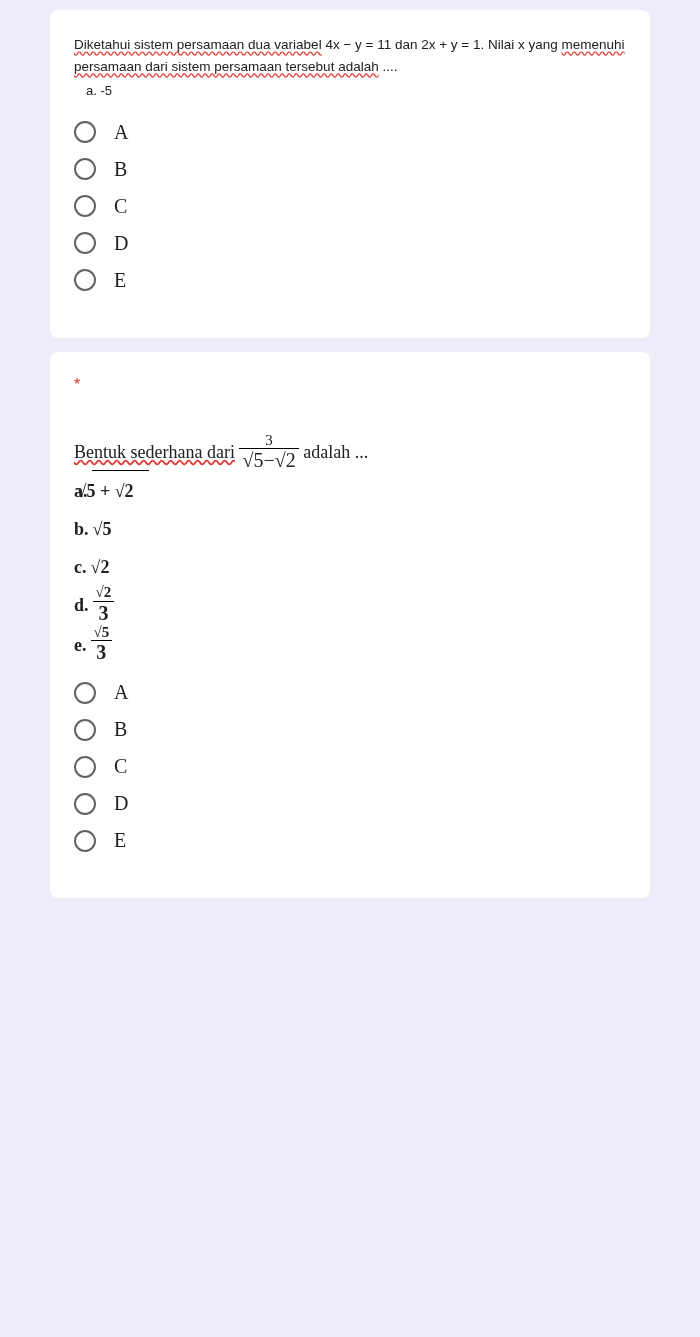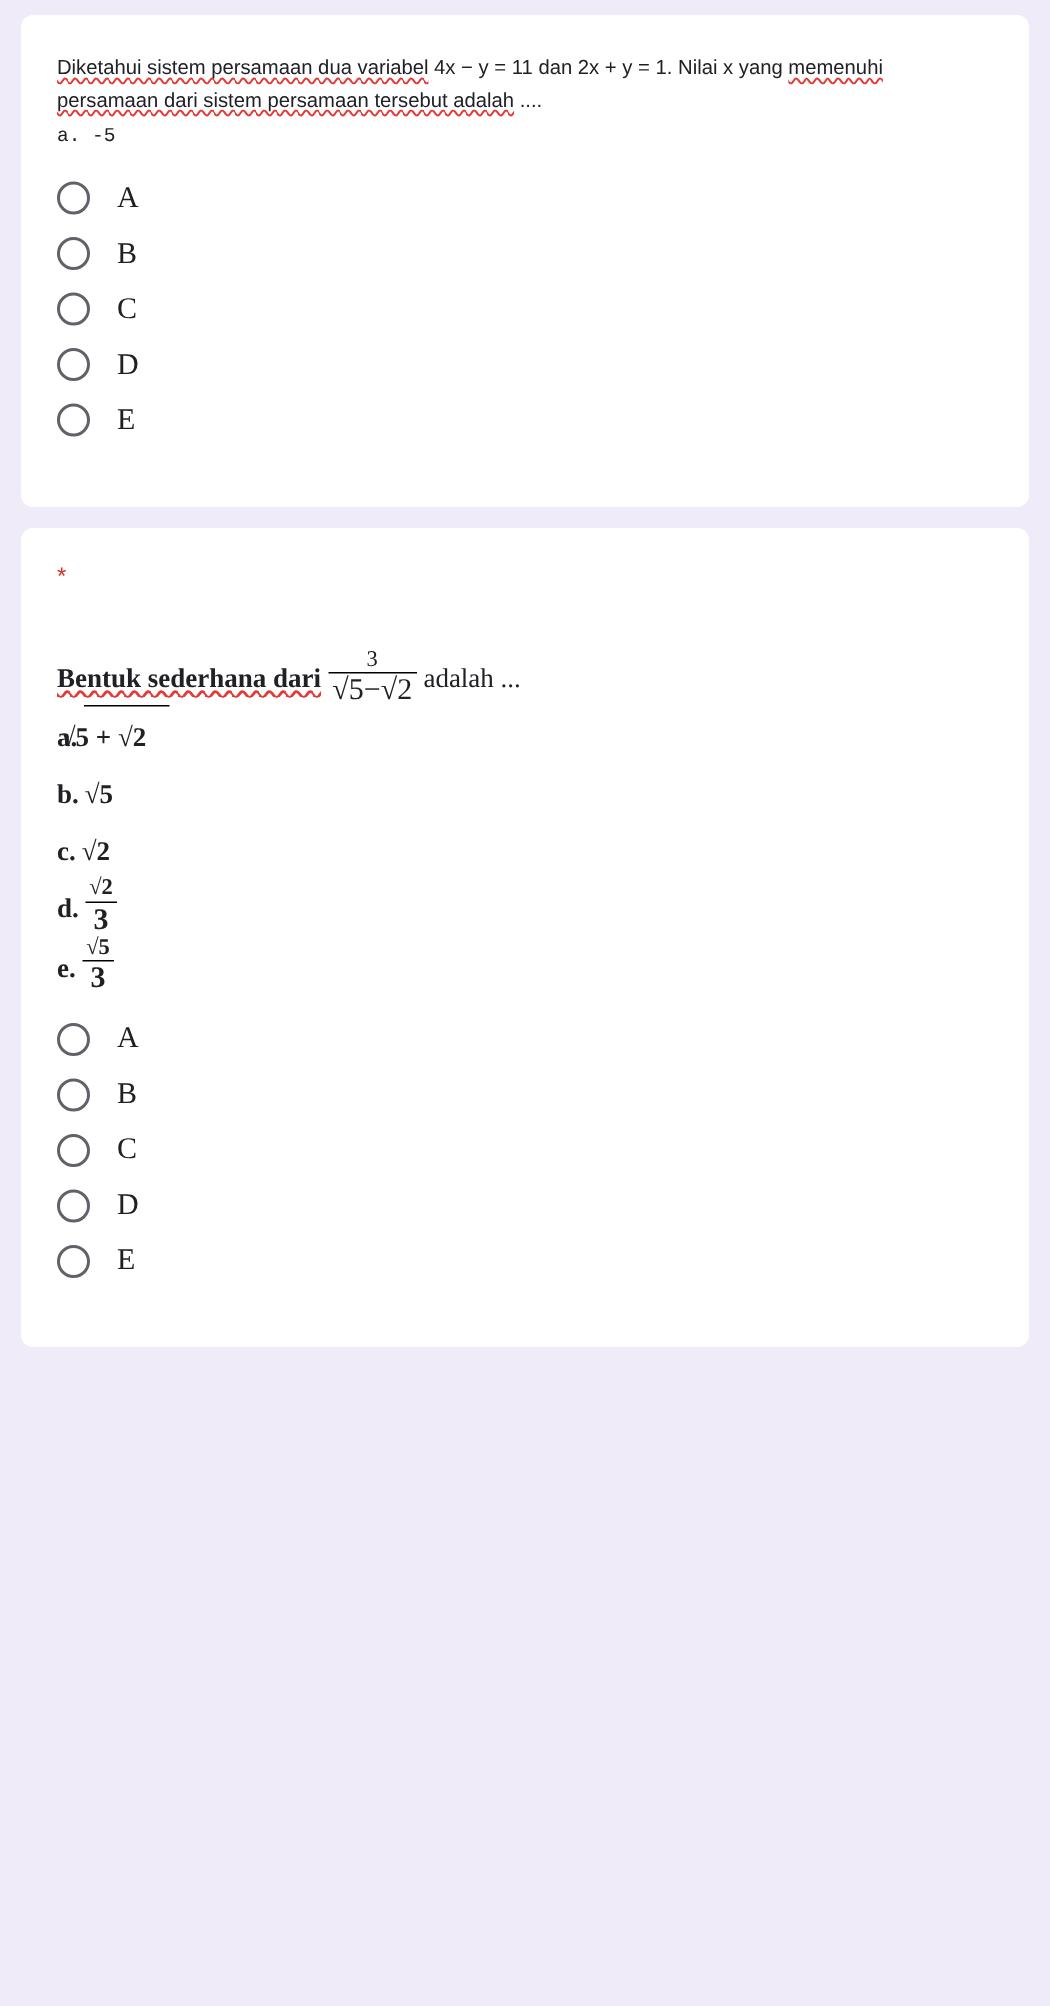--- a/index.html
+++ b/index.html
@@ -6,21 +6,21 @@
   body {
     background: #f0ebf8;
     font-family: Arial, sans-serif;
     display: flex;
     flex-direction: column;
     align-items: center;
     padding: 10px 0;
   }
   .card {
     background: #fff;
-    width: 672px;
+    width: 600px;
     border-radius: 8px;
     padding: 24px 24px 32px 24px;
     margin-bottom: 14px;
   }
   .qtext {
     font-size: 13.5px;
     color: #202124;
     line-height: 1.6;
     margin-bottom: 2px;
   }
@@ -28,21 +28,21 @@
     text-decoration: underline wavy #e53935;
     text-decoration-skip-ink: none;
     text-underline-offset: 2px;
   }
   .sub-opts {
     font-size: 13px;
     color: #202124;
     line-height: 1.8;
     margin-bottom: 18px;
   }
-  .sub-opts div { margin: 1px 0; font-family: Liberation Mono, monospace; }
+  .sub-opts div { margin: 1px 12px; }
   .radio-row {
     display: flex;
     align-items: center;
     margin: 14px 0;
     cursor: pointer;
   }
   .radio-circle {
     width: 22px;
     height: 22px;
     border: 2.5px solid #5f6368;
@@ -120,21 +120,21 @@
   <div class="radio-row">
     <div class="radio-circle"></div>
     <span class="radio-label">E</span>
   </div>
 </div>
 
 <div class="card">
   <div class="required">*</div>
 
   <div class="q2text">
-    <span class="wavy-red" style="font-weight:bold;">Bentuk sederhana dari</span>
+    <span class="wavy-red" style="font-weight:normal;">Bentuk sederhana dari</span>
     <span style="white-space:nowrap;">
       <span class="frac">
         <span class="num">3</span>
         <span class="den">√5−√2</span>
       </span>
     </span>
     <span> adalah ...</span>
   </div>
 
   <div class="q2opts">

